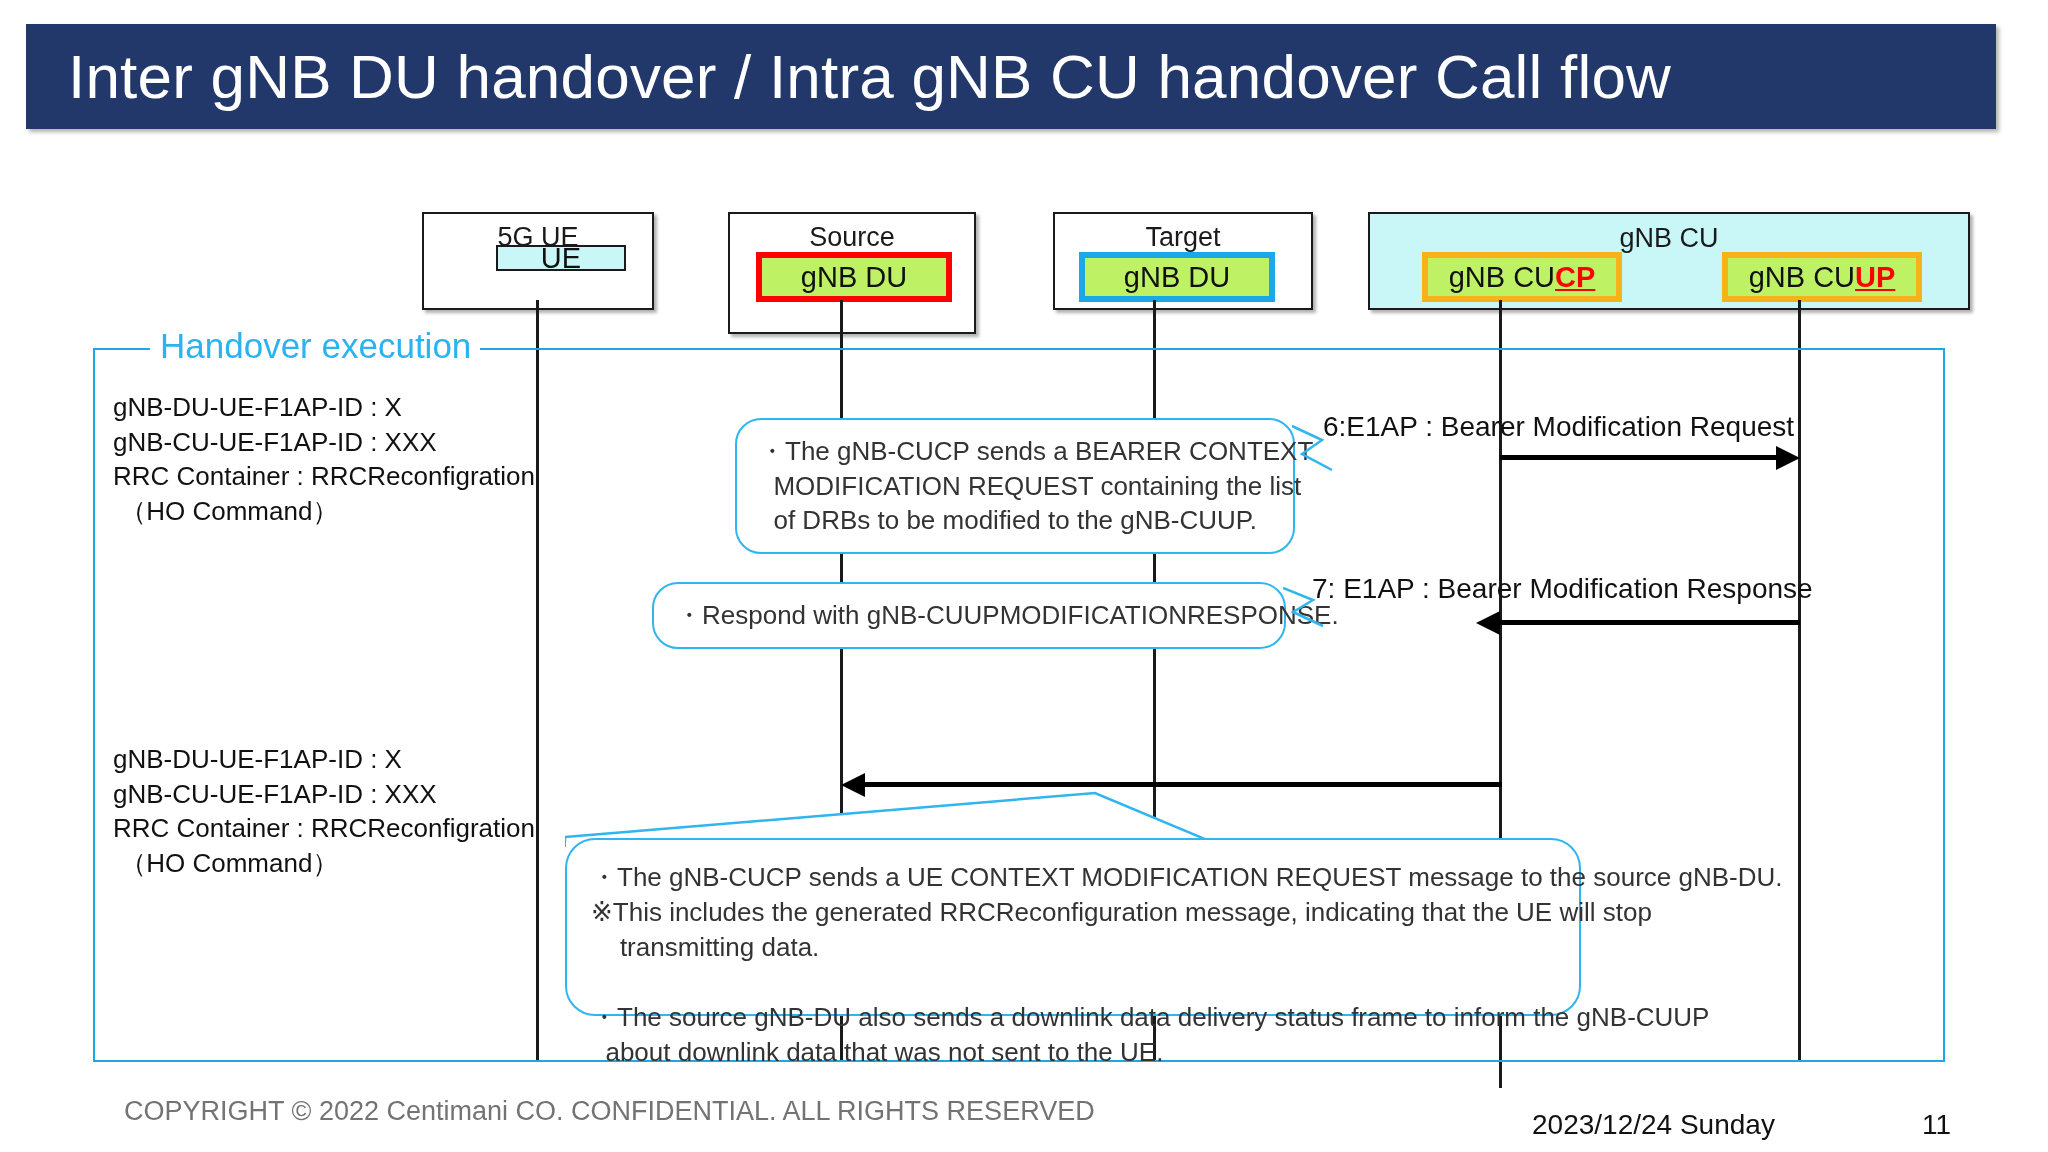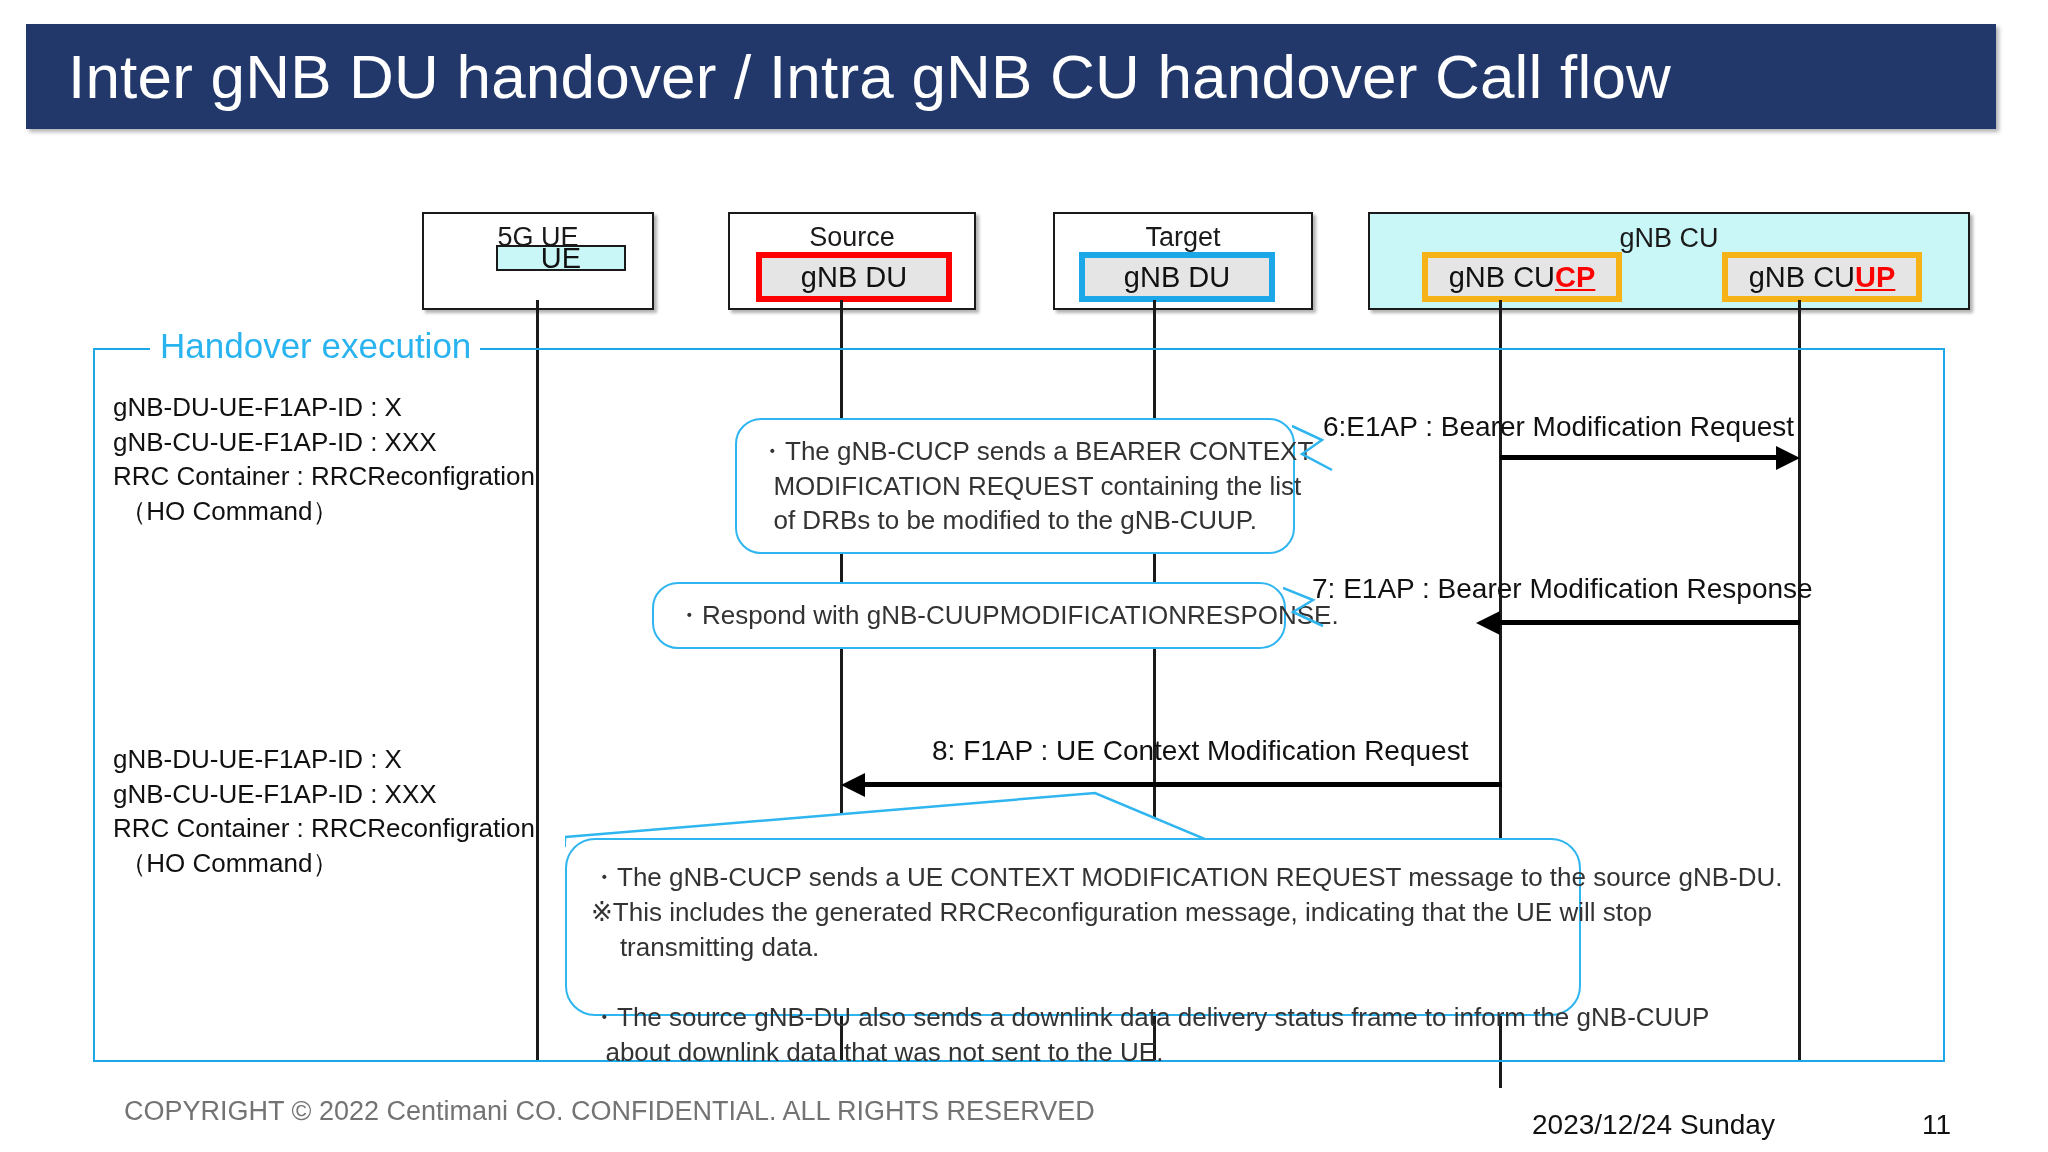--- a/index.html
+++ b/index.html
@@ -26,21 +26,21 @@
     position:absolute;border:2.5px solid #1a1a1a;background:#ffffff;
     box-shadow:3px 3px 3px rgba(0,0,0,.30);box-sizing:border-box;
   }
   .node-box.cu{background:#c9f7f7;padding-left:32px;}
   .node-title{
     position:absolute;left:0;right:0;top:8px;text-align:center;
     font-size:27px;color:#1a1a1a;white-space:nowrap;
   }
   .node-title.cu-title{top:9px;}
   .inner-box{
-    position:absolute;box-sizing:border-box;background:#e5e5e5;
+    position:absolute;box-sizing:border-box;background:#bef264;
     display:flex;align-items:center;justify-content:center;
     font-size:29px;color:#111111;white-space:nowrap;
   }
   .inner-box.ue{background:#c9f7f7;border:2.5px solid #1a1a1a;}
   .inner-box.red{border:6px solid #ff0000;}
   .inner-box.blue{border:6px solid #1ba7e8;}
   .inner-box.amber{border:6px solid #f5b317;}
   .hl{color:#ff0000;font-weight:bold;text-decoration:underline;}
 
   
@@ -108,21 +108,21 @@
 
   <div class="title-bar">
     <div class="title-text">Inter gNB DU handover / Intra gNB CU handover Call flow</div>
   </div>
 
   <div class="node-box" style="left:422px;top:212px;width:232px;height:98px;">
     <div class="node-title">5G  UE</div>
     <div class="inner-box ue" style="left:52px;top:31px;width:130px;height:26px;margin-left:20px;">UE</div>
   </div>
 
-  <div class="node-box" style="left:728px;top:212px;width:248px;height:98px;">
+  <div class="node-box" style="left:728px;top:212px;width:248px;height:122px;">
     <div class="node-title">Source</div>
     <div class="inner-box red" style="left:26px;top:38px;width:196px;height:50px;">gNB DU</div>
   </div>
 
   <div class="node-box" style="left:1053px;top:212px;width:260px;height:98px;">
     <div class="node-title">Target</div>
     <div class="inner-box blue" style="left:24px;top:38px;width:196px;height:50px;">gNB DU</div>
   </div>
 
   <div class="node-box cu" style="left:1368px;top:212px;width:602px;height:98px;">
@@ -173,21 +173,20 @@
   <div class="arrow-line" style="left:1500px;top:620px;width:300px;"></div>
   <div class="arrow-head left" style="left:1476px;top:610.5px;"></div>
 
   <div class="callout" style="left:652px;top:582px;width:634px;">・Respond with gNB-CUUPMODIFICATIONRESPONSE.</div>
   <div class="tail" style="left:1283px;top:586px;">
     <svg width="42" height="46" viewBox="0 0 42 46">
       <path d="M0 2 L30 14 L10 26 L40 40" fill="none" stroke="#2fb5ef" stroke-width="2.5"></path>
     </svg>
   </div>
 
-  <div class="msg-label" style="left:932px;top:735px;">8: F1AP : UE Context Modification Request</div>
   <div class="arrow-line" style="left:865px;top:782px;width:637px;"></div>
   <div class="arrow-head left" style="left:841px;top:772.5px;"></div>
 
   <div class="tail" style="left:565px;top:787px;">
     <svg width="640" height="62" viewBox="0 0 640 62">
       <path d="M0 60 L0 50 L530 6 L640 52 L640 60" fill="#ffffff" stroke="#2fb5ef" stroke-width="2.5"></path>
       <rect x="1" y="55" width="638" height="7" fill="#ffffff"></rect>
     </svg>
   </div>
   <div class="callout big" style="left:565px;top:838px;width:1016px;height:178px;">・The gNB-CUCP sends a UE CONTEXT MODIFICATION REQUEST message to the source gNB-DU.

